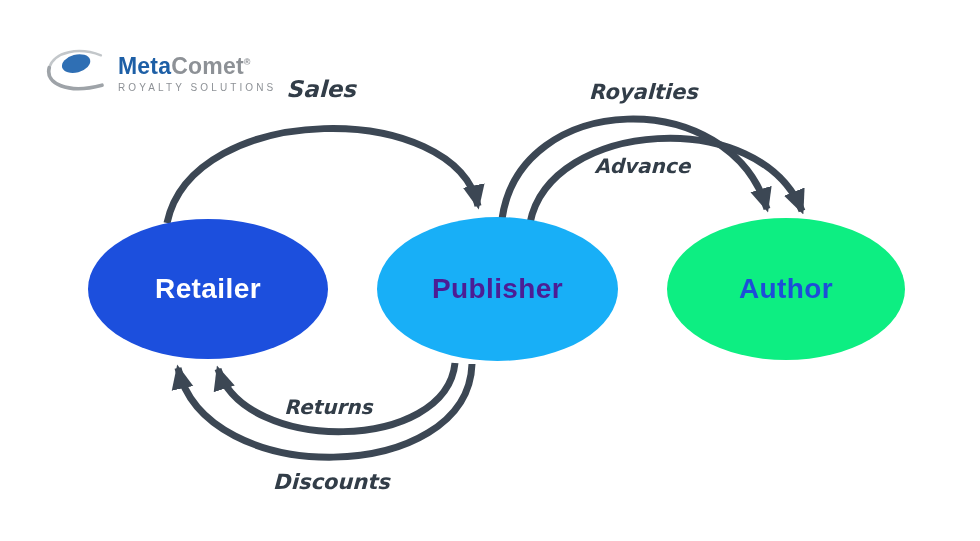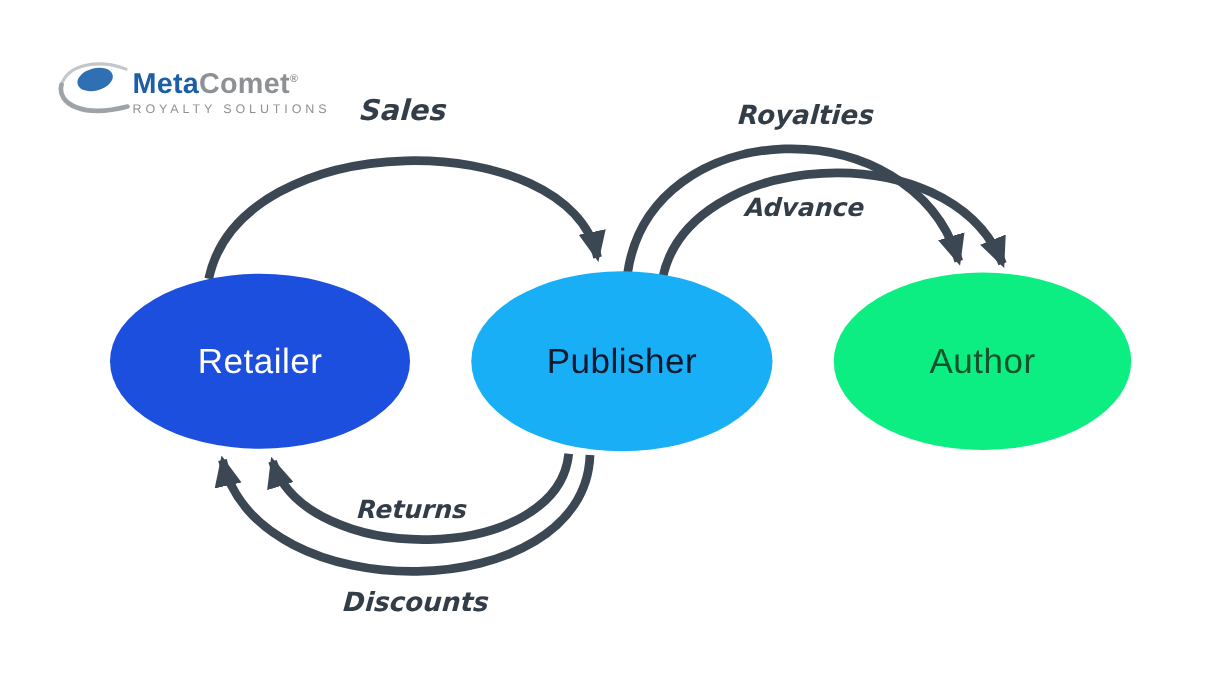--- a/index.html
+++ b/index.html
@@ -15,21 +15,21 @@
 
   
   .logo {
     position: absolute;
     left: 42px;
     top: 46px;
     display: flex;
     align-items: flex-start;
   }
   .logo-icon { width: 62px; height: 62px; flex: 0 0 auto; }
-  .logo-text { margin-left: 2px; margin-top: 8px; }
+  .logo-text { margin-left: 14px; margin-top: 8px; }
   .brand-line {
     font-size: 23px;
     font-weight: bold;
     letter-spacing: 0.2px;
     line-height: 1.1;
     white-space: nowrap;
   }
   .brand-meta  { color: #1d5fa6; }
   .brand-comet { color: #8d9196; }
   .brand-reg   { color: #8d9196; font-size: 9px; vertical-align: super; font-weight: bold; }
@@ -50,27 +50,27 @@
     pointer-events: none;
   }
 
   
   .node {
     position: absolute;
     border-radius: 50%;
     display: flex;
     align-items: center;
     justify-content: center;
-    font-weight: normal;
+    font-weight: bold;
     font-size: 28px;
     letter-spacing: 0.4px;
   }
   .node-retailer  { left:  88px; top: 219px; width: 240px; height: 140px; background: #1c4fdd; color: #ffffff; }
-  .node-publisher { left: 377px; top: 217px; width: 241px; height: 144px; background: #18aff7; color: #0f172a; }
-  .node-author    { left: 667px; top: 218px; width: 238px; height: 142px; background: #0dee82; color: #14532d; }
+  .node-publisher { left: 377px; top: 217px; width: 241px; height: 144px; background: #18aff7; color: #4c1d95; }
+  .node-author    { left: 667px; top: 218px; width: 238px; height: 142px; background: #0dee82; color: #1d4ed8; }
 
   
   .flow-label {
     position: absolute;
     font-family: "DejaVu Sans", sans-serif;
     font-style: italic;
     font-weight: 600;
     color: #323d48;
     text-align: center;
     transform: skewX(-4deg);

